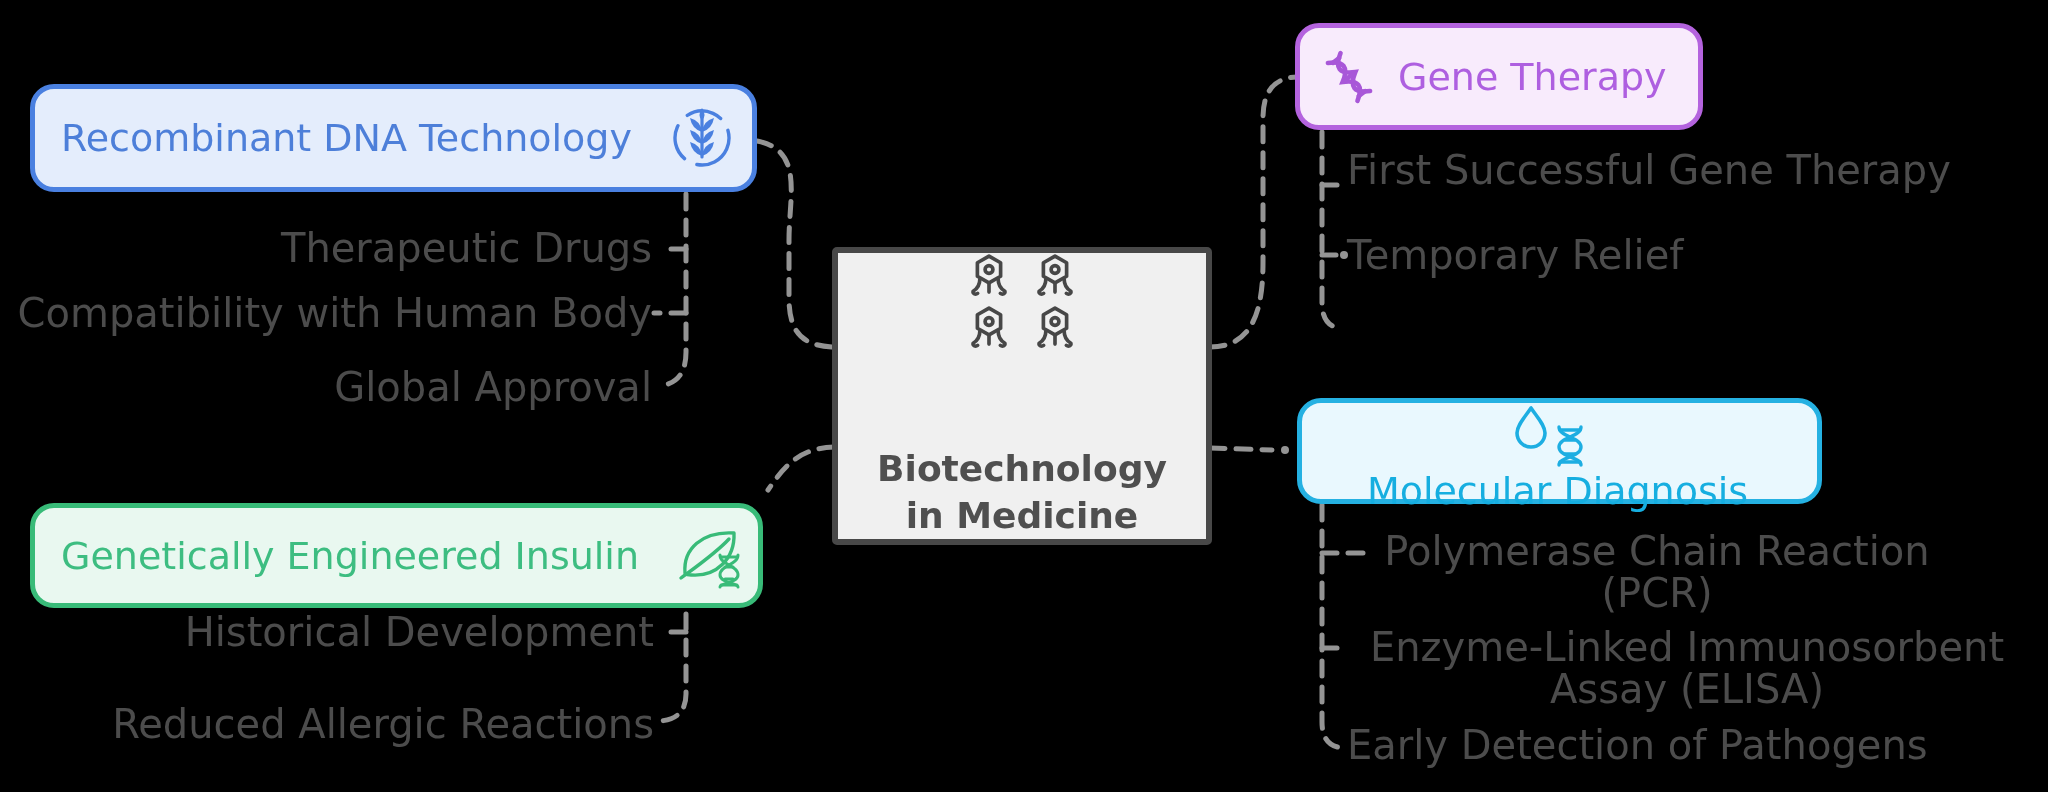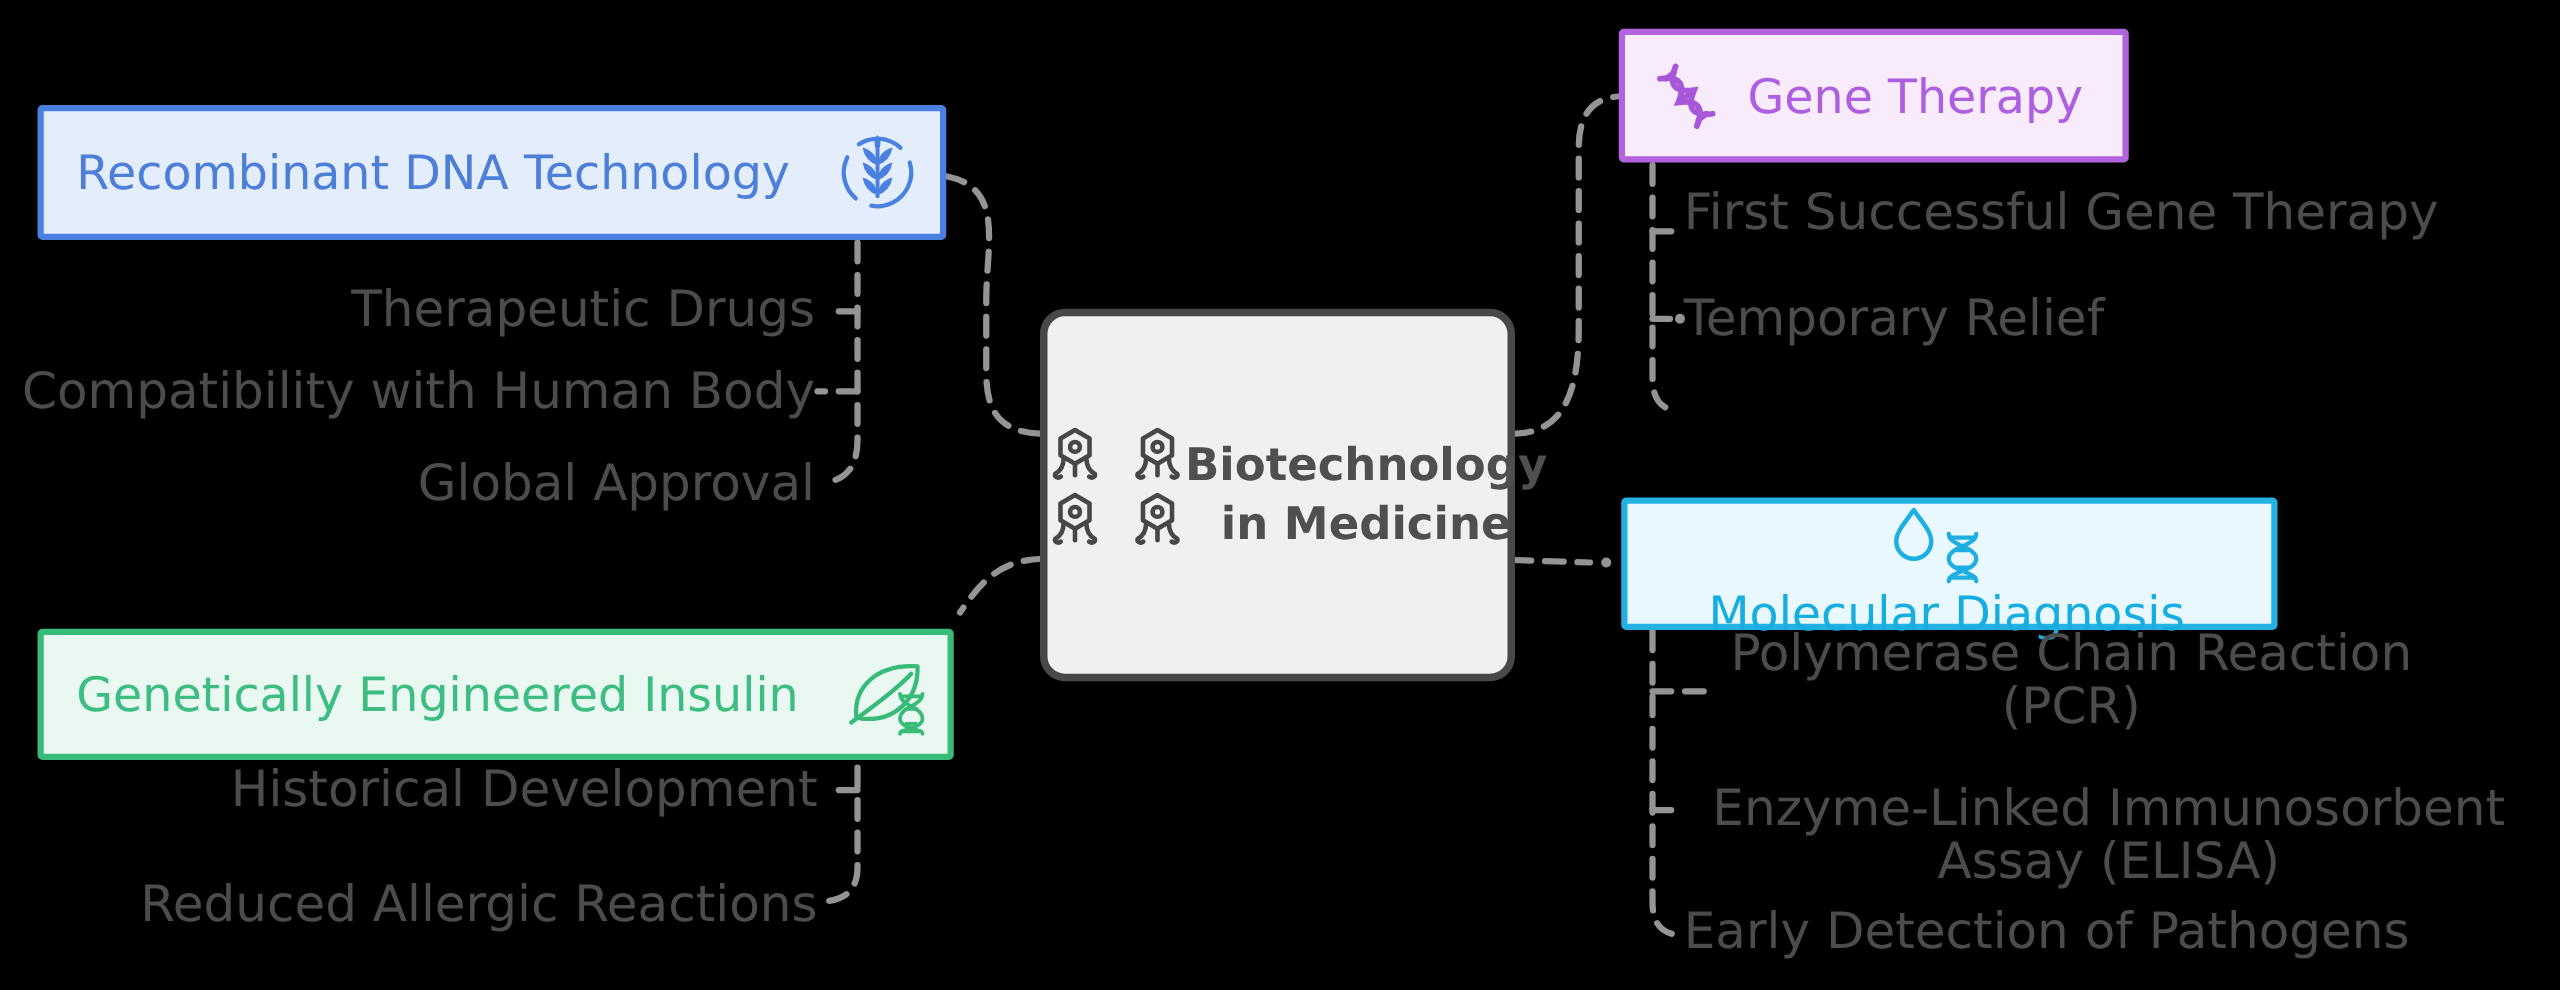--- a/index.html
+++ b/index.html
@@ -6,31 +6,31 @@
   .canvas{
     position:relative;width:2048px;height:792px;overflow:hidden;
     background:var(--background,#000);
     font-family:"DejaVu Sans","Liberation Sans",sans-serif;
   }
   svg.connectors{position:absolute;left:0;top:0;}
   svg.connectors path{fill:none;stroke:var(--connector);stroke-width:5;stroke-linecap:round;stroke-dasharray:15 11;}
   svg.connectors circle{fill:var(--connector);}
 
   .box{position:absolute;display:flex;align-items:center;box-sizing:border-box;border-style:solid;}
-  .branch{border-width:5px;border-radius:4px;font-size:38px;font-weight:500;white-space:nowrap;}
+  .branch{border-width:5px;border-radius:24px;font-size:38px;font-weight:500;white-space:nowrap;}
   .branch .blabel{flex:0 0 auto;}
   .blue  {background:var(--blue-fill);  border-color:var(--blue-border);  color:var(--blue-text);}
   .green {background:var(--green-fill); border-color:var(--green-border); color:var(--green-text);margin-top:48px;}
   .purple{background:var(--purple-fill);border-color:var(--purple-border);color:var(--purple-text);}
   .cyan  {background:var(--cyan-fill);  border-color:var(--cyan-border);  color:var(--cyan-text);flex-direction:column;}
 
   .central{
-    left:832px;top:247px;width:380px;height:298px;border-radius:20px;
+    left:832px;top:247px;width:380px;height:298px;border-radius:5px;
     border-width:6px;border-color:var(--central-border);background:var(--central-fill);
-    justify-content:space-between;
+    flex-direction:column;justify-content:space-between;
   }
   .phage-grid{display:grid;grid-template-columns:repeat(2,44px);column-gap:22px;row-gap:8px;margin-bottom:14px;}
   .central-text{font-size:36px;font-weight:600;color:var(--central-text);text-align:center;line-height:47px;}
 
   .child{
     position:absolute;transform:translateY(-50%);
     font-size:40px;font-weight:500;color:var(--child-text);white-space:nowrap;line-height:44px;
   }
   .c2{text-align:center;white-space:nowrap;line-height:42px;}
 
@@ -180,21 +180,21 @@
   <div class="child" style="right:1396px;top:248px;">Therapeutic Drugs</div>
   <div class="child" style="right:1396px;top:313px;">Compatibility with Human Body</div>
   <div class="child" style="right:1396px;top:387px;">Global Approval</div>
 
   <div class="child" style="right:1394px;top:632px;">Historical Development</div>
   <div class="child" style="right:1394px;top:724px;">Reduced Allergic Reactions</div>
 
   <div class="child" style="left:1347px;top:170px;">First Successful Gene Therapy</div>
   <div class="child" style="left:1347px;top:255px;">Temporary Relief</div>
 
-  <div class="child c2" style="left:1347px;top:544px;width:620px;">
+  <div class="child c2" style="left:1347px;top:572px;width:620px;">
     <div>Polymerase Chain Reaction</div>
     <div>(PCR)</div>
   </div>
   <div class="child c2" style="left:1347px;top:668px;width:680px;">
     <div>Enzyme-Linked Immunosorbent</div>
     <div>Assay (ELISA)</div>
   </div>
   <div class="child" style="left:1347px;top:745px;">Early Detection of Pathogens</div>
 
 </div>

